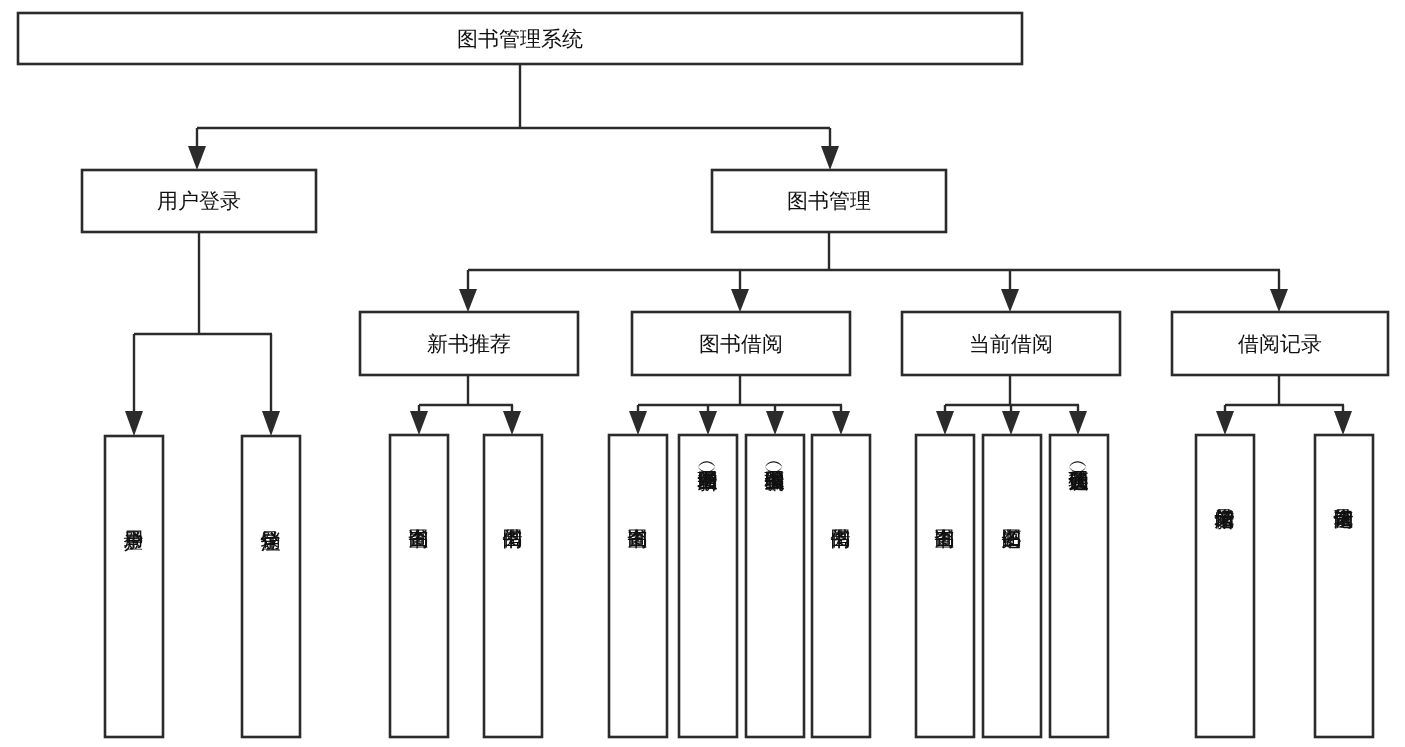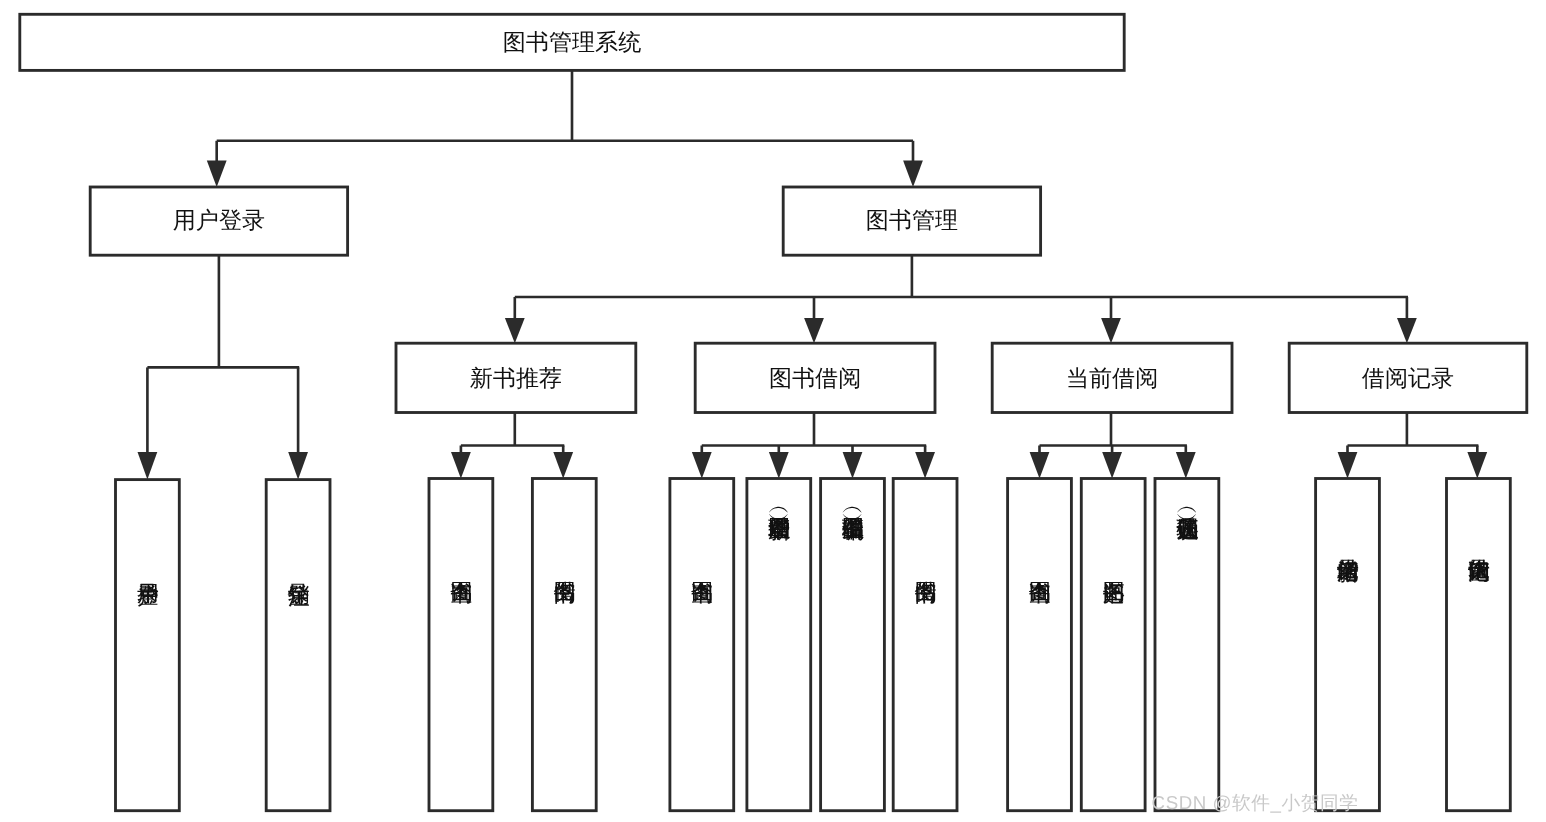--- a/index.html
+++ b/index.html
@@ -239,15 +239,14 @@
       <text class="node-label-v" x="1225" y="493" writing-mode="tb" text-anchor="start">新增借阅记录</text>
     </g>
 
     <g>
       <rect class="node-box" x="1315" y="435" width="58" height="302"></rect>
       <text class="node-label-v" x="1344" y="493" writing-mode="tb" text-anchor="start">查询借阅记录</text>
     </g>
 
   </svg>
 
-  <div class="watermark">CSDN @软件_小贺同学</div>
 
 </div>
 
 </body></html>

